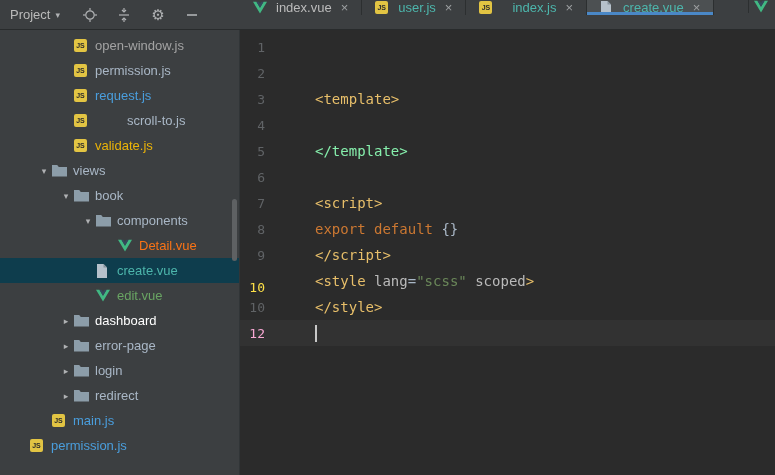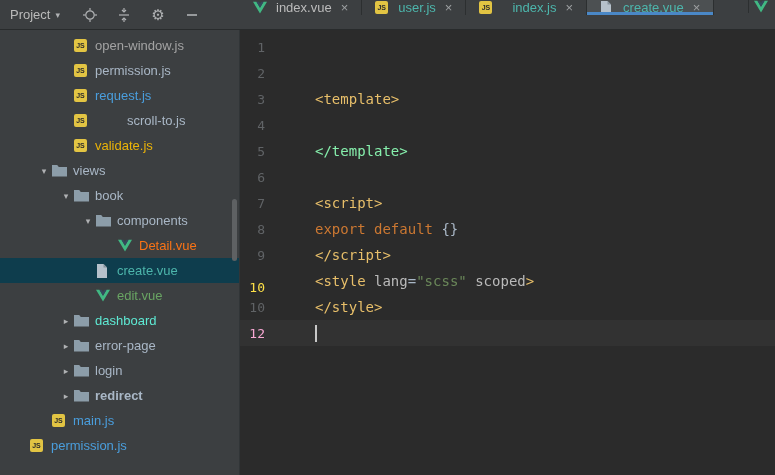--- a/index.html
+++ b/index.html
@@ -240,21 +240,21 @@
           <span class="tlabel" style="color: rgb(105, 164, 99);">edit.vue</span>
         </div>
         <div class="trow">
           <span style="width: 58px; flex: 0 0 auto;"></span>
           <span class="arrow">▸</span>
           <span class="ticon">
             <svg width="15" height="13" viewBox="0 0 15 13">
               <path d="M0 1h5.2l1.6 2H15v9.5H0z" fill="#8C9DA9"></path>
             </svg>
           </span>
-          <span class="tlabel" style="color: #5eead4;">dashboard</span>
+          <span class="tlabel" style="color: #ffffff;">dashboard</span>
         </div>
         <div class="trow">
           <span style="width: 58px; flex: 0 0 auto;"></span>
           <span class="arrow">▸</span>
           <span class="ticon">
             <svg width="15" height="13" viewBox="0 0 15 13">
               <path d="M0 1h5.2l1.6 2H15v9.5H0z" fill="#8C9DA9"></path>
             </svg>
           </span>
           <span class="tlabel" style="color: rgb(169, 183, 198);">error-page</span>
@@ -270,21 +270,21 @@
           <span class="tlabel" style="color: rgb(169, 183, 198);">login</span>
         </div>
         <div class="trow">
           <span style="width: 58px; flex: 0 0 auto;"></span>
           <span class="arrow">▸</span>
           <span class="ticon">
             <svg width="15" height="13" viewBox="0 0 15 13">
               <path d="M0 1h5.2l1.6 2H15v9.5H0z" fill="#8C9DA9"></path>
             </svg>
           </span>
-          <span class="tlabel" style="color: rgb(169, 183, 198); font-weight: bold;">redirect</span>
+          <span class="tlabel" style="color: rgb(169, 183, 198);">redirect</span>
         </div>
         <div class="trow">
           <span style="width: 36px; flex: 0 0 auto;"></span>
           <span class="arrow"></span>
           <span class="ticon">
             <span class="ic-js">JS</span>
           </span>
           <span class="tlabel" style="color: rgb(74, 158, 221);">main.js</span>
         </div>
         <div class="trow">

